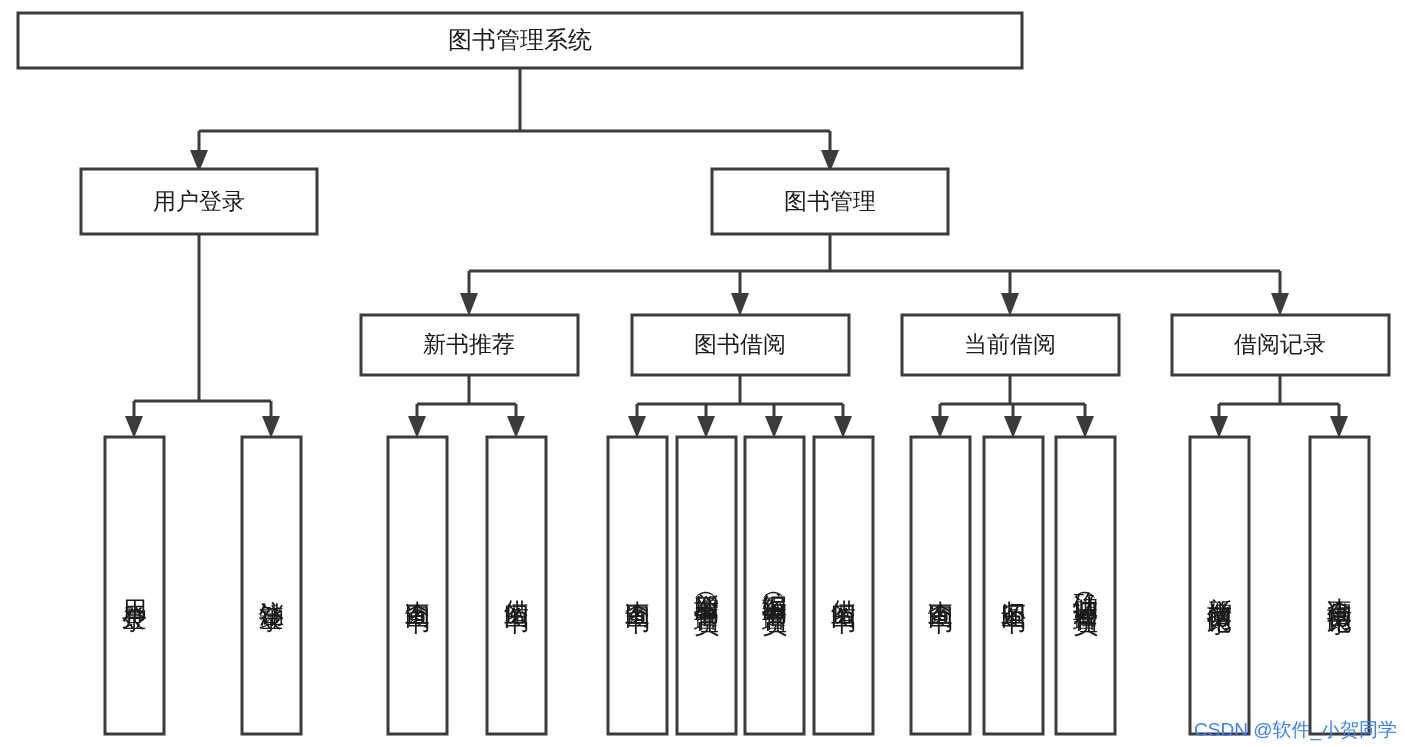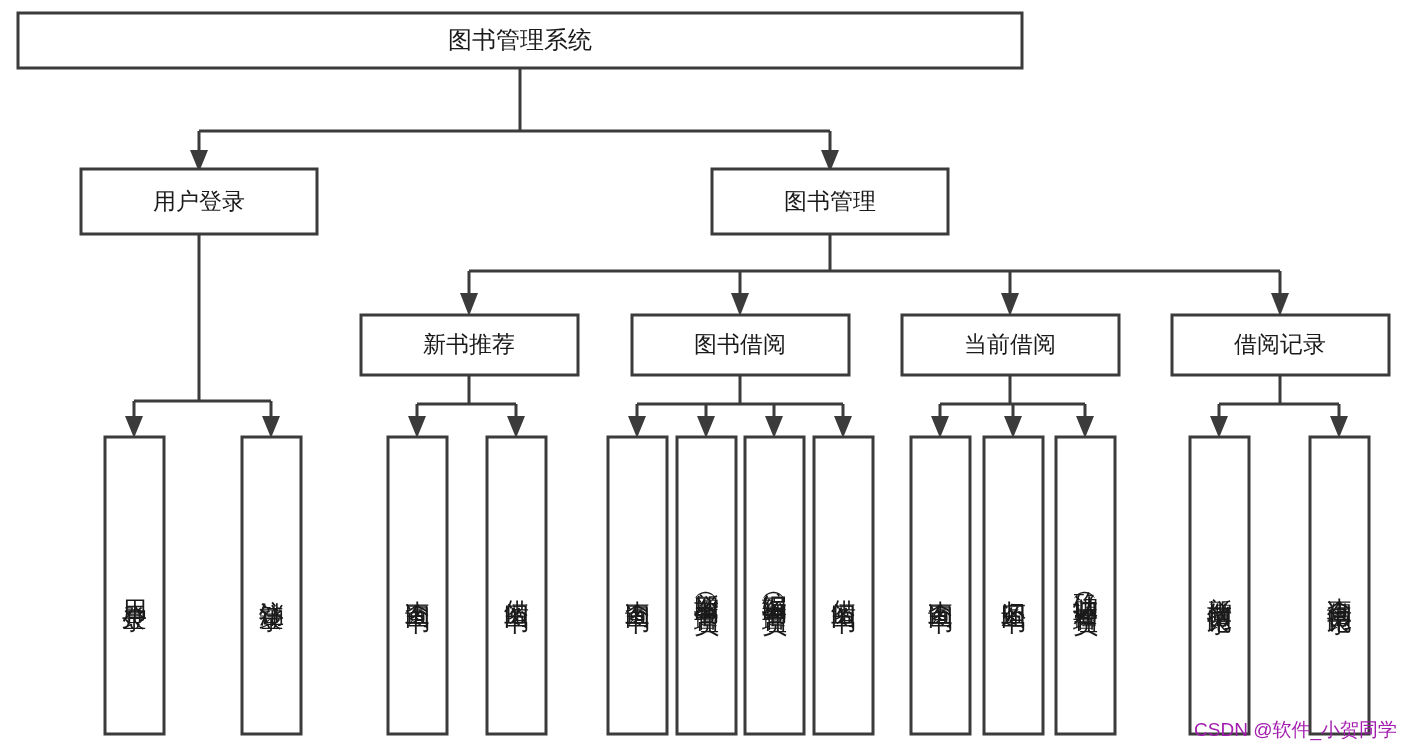--- a/index.html
+++ b/index.html
@@ -66,21 +66,21 @@
     letter-spacing: 3px;
     color: #1a1a1a;
     white-space: nowrap;
   }
   .watermark {
     position: absolute;
     right: 8px;
     bottom: 4px;
     font-family: "Liberation Sans", "DejaVu Sans", sans-serif;
     font-size: 19px;
-    color: #a21caf;
+    color: #3b82f6;
     white-space: nowrap;
     pointer-events: none;
   }
 </style>
 </head>
 <body>
 
 <div id="diagram-root">
 
   <svg class="flow" viewBox="0 0 1405 747" xmlns="http://www.w3.org/2000/svg">

